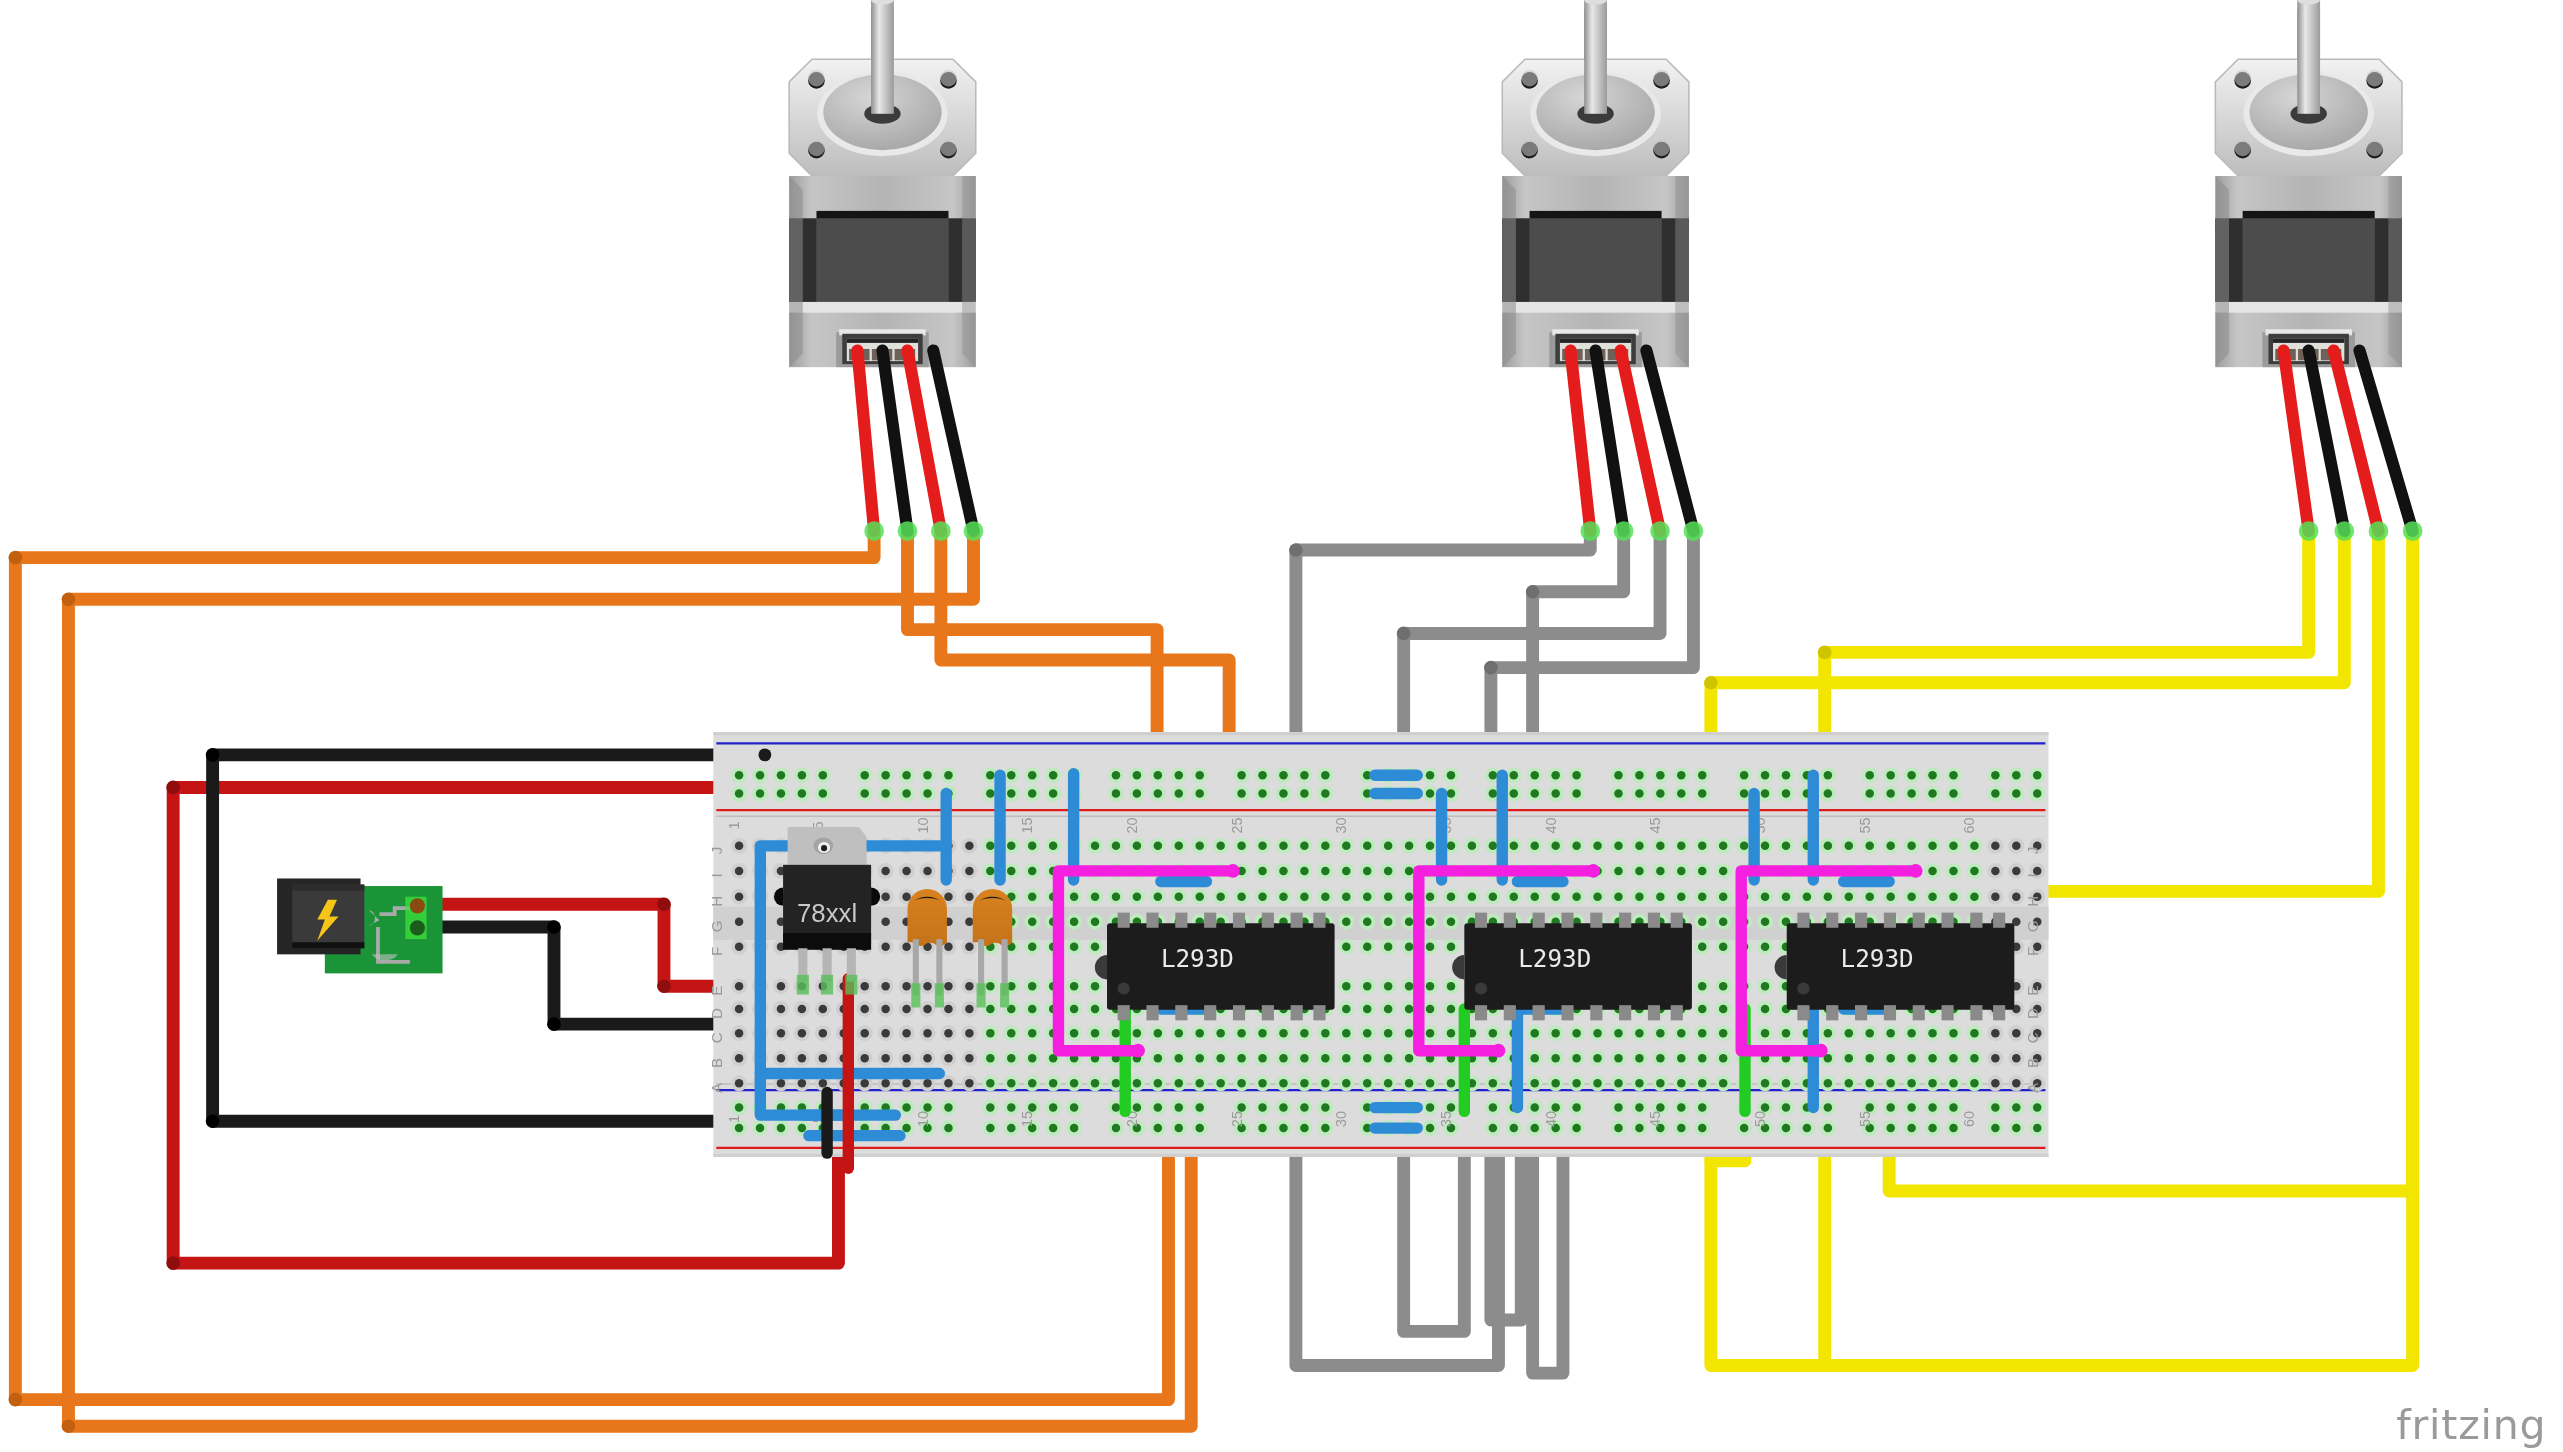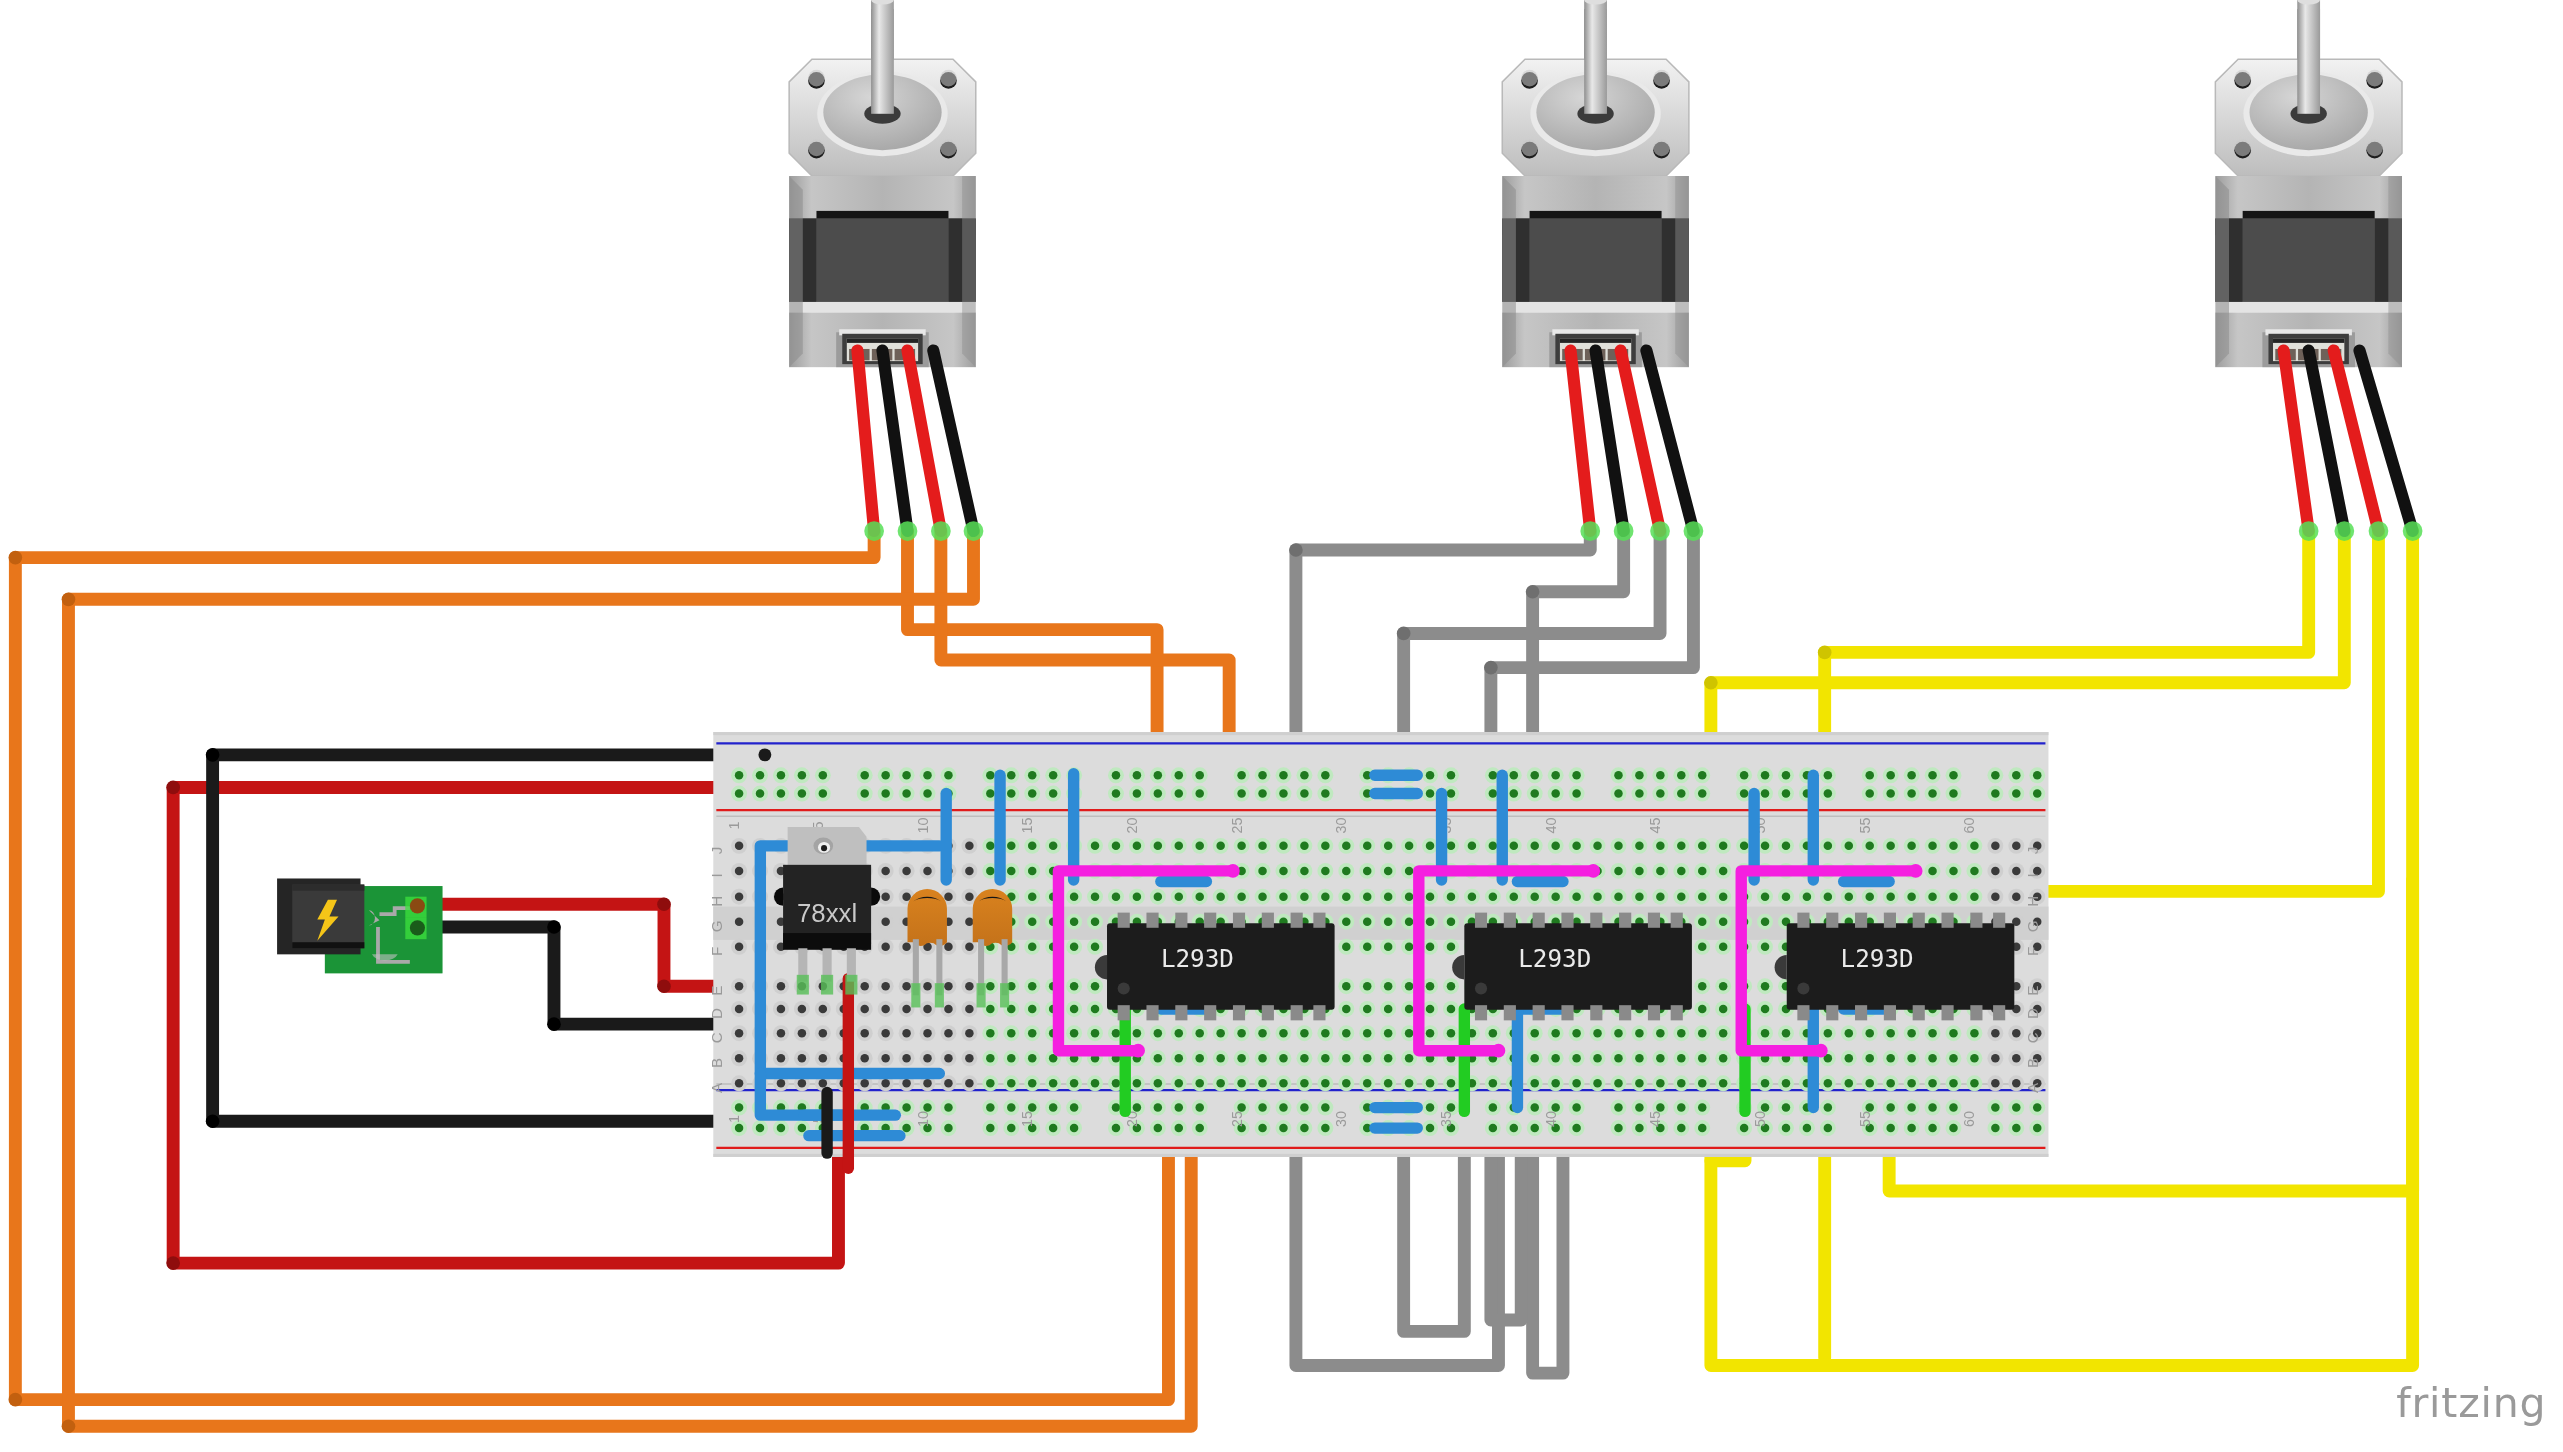--- a/index.html
+++ b/index.html
@@ -1,19 +1,19 @@
 <!DOCTYPE html>
 <html style="font-size:12px"><head>
 <meta charset="utf-8">
 <style>
   html,body{margin:0;padding:0;background:#ffffff;}
   body{font-family:"Liberation Sans",sans-serif;}
   #stage{position:relative;width:2563px;height:1452px;background:#ffffff;overflow:hidden;}
   svg.layer{position:absolute;left:0;top:0;width:2563px;height:1452px;}
-  .wm{position:absolute;right:16.7px;bottom:25px;font-family:"DejaVu Sans",sans-serif;
+  .wm{position:absolute;right:16.7px;bottom:3px;font-family:"DejaVu Sans",sans-serif;
       font-size:41px;color:#9a9a9a;letter-spacing:0.8px;}
   .nolabel{fill:#8c8c8c;font-family:"Liberation Sans",sans-serif;}
 </style>
 </head>
 <body>
 
 <div id="stage">
 
   <svg class="layer" viewBox="0 0 3378 1914">
     <defs>

